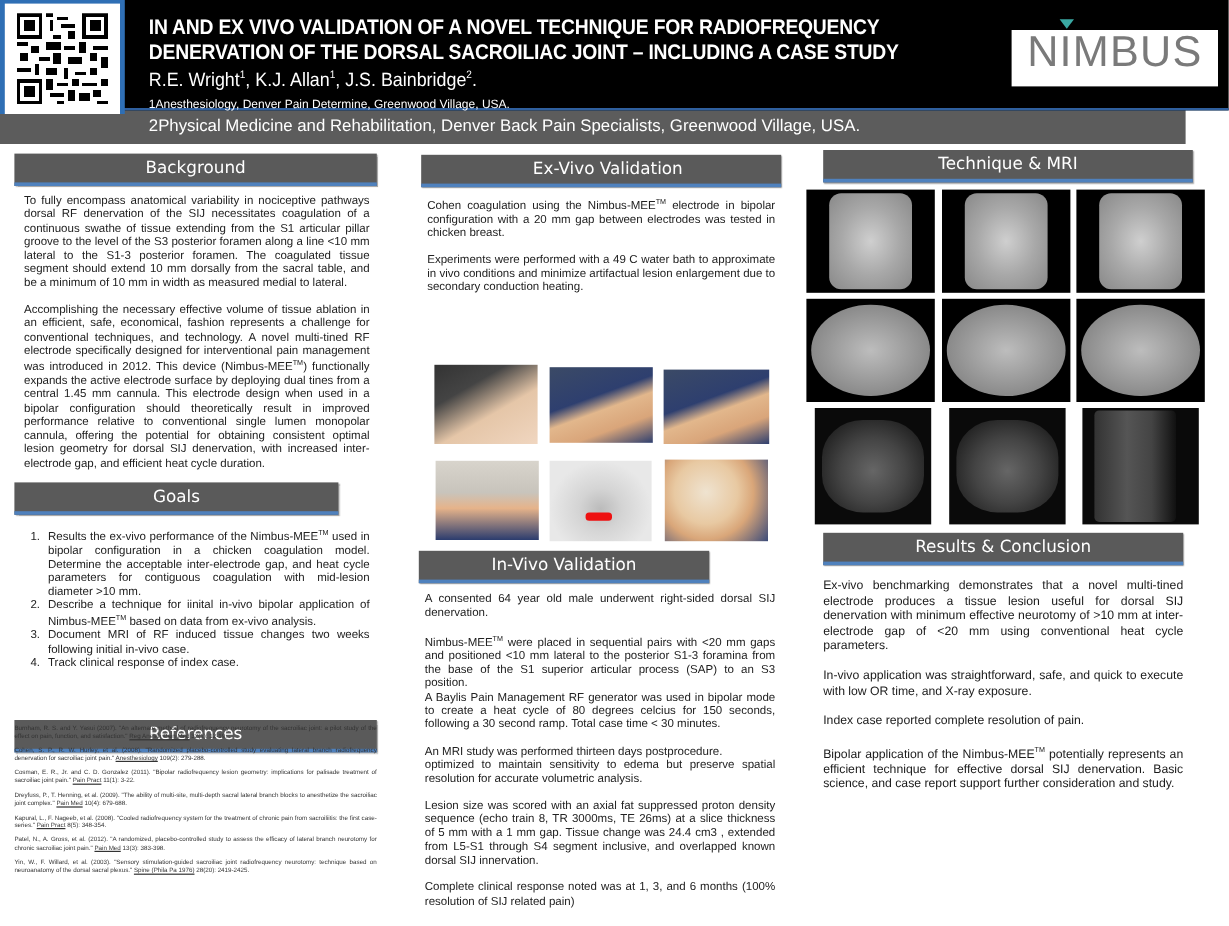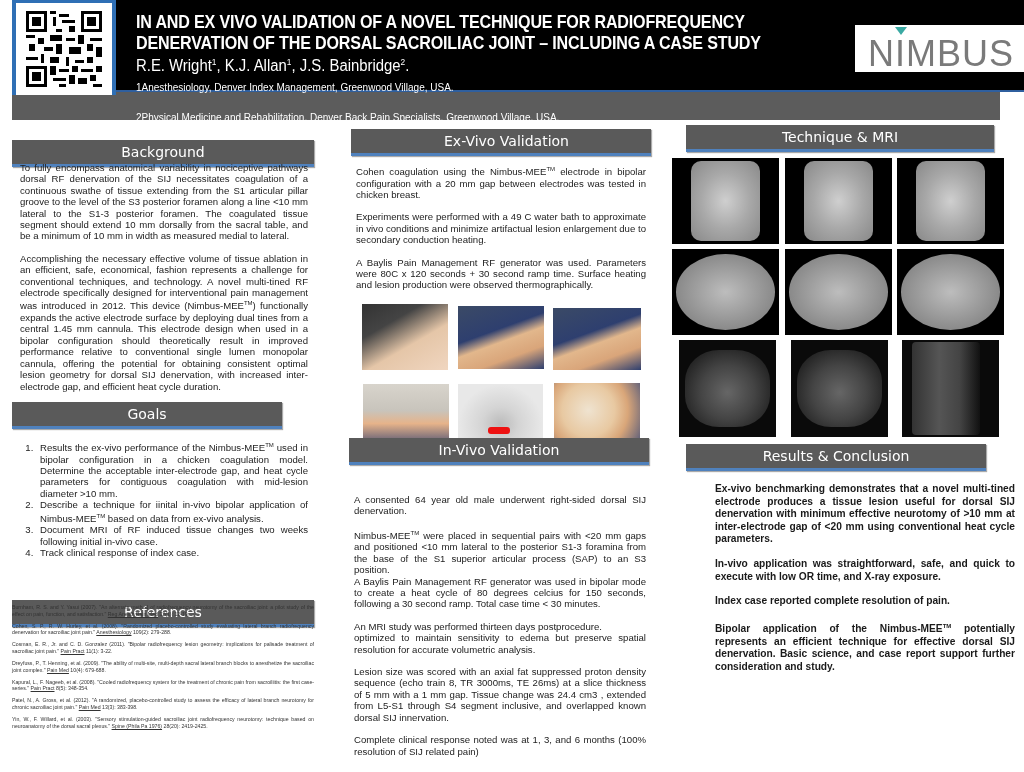--- a/index.html
+++ b/index.html
@@ -1,48 +1,48 @@
 <!DOCTYPE html>
 <html><head>
 <meta charset="utf-8">
 <style>
   * { box-sizing: border-box; margin: 0; padding: 0; }
   html, body { width: 1024px; height: 772px; overflow: hidden; background: #ffffff; }
   body { font-family: "Liberation Sans", sans-serif; color: #222; position: relative; }
 
   
-  .header { position: absolute; left: 12px; top: 0; width: 988px; height: 120px; background: #5c5c5c; }
+  .header { position: absolute; left: 0; top: 0; width: 988px; height: 120px; background: #5c5c5c; }
   .header-black { position: absolute; left: 0; top: 0; width: 1024px; height: 92px; background: #000; }
   .header-blue-line { position: absolute; left: 0; top: 90px; width: 1024px; height: 2px; background: #2f5f9e; }
   .qr-wrap { position: absolute; left: 0; top: 0; width: 104px; height: 95px; background: #2f6fb5; padding: 3px 4px 3px 4px; }
   .qr-inner { width: 96px; height: 92px; background: #fff; display: flex; align-items: center; justify-content: center; }
   .qr { width: 76px; height: 76px; }
   .title { position: absolute; left: 124px; top: 12px; width: 700px; color: #fff; font-family: "Liberation Sans", sans-serif; font-weight: bold; font-size: 17.5px; line-height: 21px; letter-spacing: -0.2px; transform: scaleX(0.92); transform-origin: left top; }
   .authors { position: absolute; left: 124px; top: 57px; color: #fff; font-size: 16px; transform: scaleX(0.93); transform-origin: left top; }
   .authors sup { font-size: 9px; }
   .affil1 { position: absolute; left: 124px; top: 82px; color: #fff; font-size: 10px; }
-  .affil2 { position: absolute; left: 124px; top: 96px; color: #fff; font-size: 10px; margin-top: 16px; }
-  .logo { position: absolute; left: 843px; top: 25px; width: 172px; height: 47px; background: #fff; display: flex; align-items: flex-end; justify-content: center; }
+  .affil2 { position: absolute; left: 124px; top: 96px; color: #fff; font-size: 14px; }
+  .logo { position: absolute; left: 843px; top: 25px; width: 172px; height: 47px; background: #fff; display: flex; align-items: flex-start; justify-content: center; }
   .logo-text { font-family: "Liberation Sans", sans-serif; font-size: 36px; color: #7a7a7a; letter-spacing: 1px; position: relative; line-height: 1; }
   .logo-tri { position: absolute; left: 27px; top: -9px; width: 0; height: 0; border-left: 6px solid transparent; border-right: 6px solid transparent; border-top: 8px solid #3aa9a3; }
 
   
   .sec-head { position: absolute; height: 27px; background: #5a5a5a; border-bottom: 3px solid #4f81bd; color: #fff; font-family: "DejaVu Sans", sans-serif; font-size: 14px; display: flex; align-items: center; justify-content: center; box-shadow: 1px 1px 1px #aaa; }
   .body-text { position: absolute; font-size: 9.6px; line-height: 11.4px; text-align: justify; color: #222; }
   .body-text p { margin-bottom: 11px; }
   .body-text sup { font-size: 6px; }
 
   ol.goals { padding-left: 22px; }
   ol.goals li { margin-bottom: 0; padding-left: 4px; }
 
   .refs { position: absolute; left: 12px; top: 604px; width: 302px; font-size: 5.2px; line-height: 6.6px; color: #333; text-align: justify; }
   .refs p { margin-bottom: 5.5px; }
   .refs u { text-decoration: underline; }
 
-  .results { position: absolute; left: 686px; top: 483px; width: 300px; font-size: 10.2px; line-height: 12.6px; font-weight: bold; color: #1a1a1a; text-align: justify; margin-left: 29px; }
+  .results { position: absolute; left: 686px; top: 483px; width: 300px; font-size: 10.2px; line-height: 12.6px; font-weight: normal; color: #1a1a1a; text-align: justify; }
   .results p { margin-bottom: 12px; }
   .results sup { font-size: 6px; }
 
   
   .photo { position: absolute; overflow: hidden; }
   .ph-chicken { background: linear-gradient(160deg, #3b4a66 0%, #2e3f6f 40%, #e2b78c 55%, #d9a57a 75%, #2e3f6f 100%); }
   .ph-chicken2 { background: linear-gradient(180deg, #d8d4cc 0%, #c8c4bc 40%, #e6b38a 60%, #2b3c6e 100%); }
   .ph-thermal { background: radial-gradient(ellipse at 50% 60%, #bbb 0%, #d4d4d4 30%, #e8e8e8 70%); }
   .ph-thermal .hot { position: absolute; left: 30px; top: 43px; width: 22px; height: 7px; background: #e11; border-radius: 3px; }
   .ph-chicken3 { background: radial-gradient(circle at 40% 40%, #efe3d0 0%, #e8c9a2 40%, #d9a679 60%, #3b4b7a 100%); }
@@ -114,31 +114,31 @@
       </svg>
     </div>
   </div>
   <div class="title">
     <div>IN AND EX VIVO VALIDATION OF A NOVEL TECHNIQUE FOR RADIOFREQUENCY</div>
     <div>DENERVATION OF THE DORSAL SACROILIAC JOINT – INCLUDING A CASE STUDY</div>
   </div>
   <div class="authors">
     <span>R.E. Wright</span><sup>1</sup><span>, </span><span>K.J. Allan</span><sup>1</sup><span>, </span><span>J.S. Bainbridge</span><sup>2</sup><span>.</span>
   </div>
-  <div class="affil1">1Anesthesiology, Denver Index Management, Greenwood Village, USA.</div>
+  <div class="affil1">1Anesthesiology, Denver Pain Determine, Greenwood Village, USA.</div>
   <div class="affil2">2Physical Medicine and Rehabilitation, Denver Back Pain Specialists, Greenwood Village, USA.</div>
   <div class="logo">
     <div class="logo-text">
       <span class="logo-tri"></span>
       <span>NIMBUS</span>
     </div>
   </div>
 </div>
 
-<div class="sec-head" style="left:12px; top:140px; width:302px;">Background</div>
+<div class="sec-head" style="left:12px; top:128px; width:302px;">Background</div>
 <div class="body-text" style="left:20px; top:162px; width:288px;">
   <p>To fully encompass anatomical variability in nociceptive pathways dorsal RF denervation of the SIJ necessitates coagulation of a continuous swathe of tissue extending from the S1 articular pillar groove to the level of the S3 posterior foramen along a line &lt;10 mm lateral to the S1-3 posterior foramen. The coagulated tissue segment should extend 10 mm dorsally from the sacral table, and be a minimum of 10 mm in width as measured medial to lateral.</p>
   <p><span>Accomplishing the necessary effective volume of tissue ablation in an efficient, safe, economical, fashion represents a challenge for conventional techniques, and technology. A novel multi-tined RF electrode specifically designed for interventional pain management was introduced in 2012.  This device (Nimbus-MEE</span><sup>TM</sup><span>) functionally expands the active electrode surface by deploying dual tines from a central 1.45 mm cannula.  This electrode design when used in a bipolar configuration should theoretically result in improved performance relative to conventional single lumen monopolar cannula, offering the potential for obtaining consistent optimal lesion geometry for dorsal SIJ denervation, with increased inter-electrode gap, and efficient heat cycle duration.</span></p>
 </div>
 
 <div class="sec-head" style="left:12px; top:402px; width:270px;">Goals</div>
 <div class="body-text" style="left:14px; top:440px; width:294px;">
   <ol class="goals">
     <li><span>Results the ex-vivo performance of the Nimbus-MEE</span><sup>TM</sup><span> used in bipolar configuration in a chicken coagulation model. Determine the acceptable inter-electrode gap, and heat cycle parameters for contiguous coagulation with mid-lesion diameter &gt;10 mm.</span></li>
     <li><span>Describe a technique for iinital in-vivo bipolar application of Nimbus-MEE</span><sup>TM</sup><span> based on data from ex-vivo analysis.</span></li>
@@ -155,33 +155,32 @@
   <p><span>Dreyfuss, P., T. Henning, et al. (2009). "The ability of multi-site, multi-depth sacral lateral branch blocks to anesthetize the sacroiliac joint complex." </span><u>Pain Med</u><span> 10(4): 679-688.</span></p>
   <p><span>Kapural, L., F. Nageeb, et al. (2008). "Cooled radiofrequency system for the treatment of chronic pain from sacroiliitis: the first case-series." </span><u>Pain Pract</u><span> 8(5): 348-354.</span></p>
   <p><span>Patel, N., A. Gross, et al. (2012). "A randomized, placebo-controlled study to assess the efficacy of lateral branch neurotomy for chronic sacroiliac joint pain." </span><u>Pain Med</u><span> 13(3): 383-398.</span></p>
   <p><span>Yin, W., F. Willard, et al. (2003). "Sensory stimulation-guided sacroiliac joint radiofrequency neurotomy: technique based on neuroanatomy of the dorsal sacral plexus." </span><u>Spine (Phila Pa 1976)</u><span> 28(20): 2419-2425.</span></p>
 </div>
 
 <div class="sec-head" style="left:351px; top:129px; width:300px;padding-left:11px;">Ex-Vivo Validation</div>
 <div class="body-text" style="left:356px; top:164px; width:290px;">
   <p><span>Cohen coagulation using the Nimbus-MEE</span><sup>TM</sup><span> electrode in bipolar configuration with a 20 mm gap between electrodes was tested in chicken breast.</span></p>
   <p>Experiments were performed with a 49 C water bath to approximate in vivo conditions and minimize artifactual lesion enlargement due to secondary conduction heating.</p>
-  <p>A Baylis Pain Management RF generator was used. Parameters were 80C x 120 seconds + 30 second ramp time. Surface heating and lesion production were observed thermographically.</p>
 </div>
 
 <div class="photo ph-first" style="left:362px; top:304px; width:86px; height:66px;"></div>
 <div class="photo ph-chicken" style="left:458px; top:306px; width:86px; height:63px;"></div>
 <div class="photo ph-chicken" style="left:553px; top:308px; width:88px; height:62px;"></div>
 <div class="photo ph-chicken2" style="left:363px; top:384px; width:86px; height:66px;"></div>
 <div class="photo ph-thermal" style="left:458px; top:384px; width:85px; height:67px;">
     <div class="hot"></div>
   </div>
 <div class="photo ph-chicken3" style="left:554px; top:383px; width:86px; height:68px;"></div>
 
-<div class="sec-head" style="left:349px; top:438px; width:300px;text-align:right;">In-Vivo Validation</div>
+<div class="sec-head" style="left:349px; top:459px; width:242px;text-align:right;">In-Vivo Validation</div>
 <div class="body-text" style="left:354px; top:494px; width:292px;">
   <p>A consented 64 year old male underwent right-sided dorsal SIJ denervation.</p>
   <p><span>Nimbus-MEE</span><sup>TM</sup><span> were placed in sequential pairs with &lt;20 mm gaps and positioned &lt;10 mm lateral to the posterior S1-3 foramina from the base of the S1 superior articular process (SAP) to an S3 position.</span><br><span>A Baylis Pain Management RF generator was used in bipolar mode to create a heat cycle of 80 degrees celcius for 150 seconds, following a 30 second ramp. Total case time &lt; 30 minutes.</span></p>
   <p><span>An MRI study was performed thirteen days postprocedure.</span><br><span>optimized to maintain sensitivity to edema but preserve spatial resolution for accurate volumetric analysis.</span></p>
   <p>Lesion size was scored with an axial fat suppressed proton density sequence (echo train 8, TR 3000ms, TE 26ms) at a slice thickness of 5 mm with a 1 mm gap. Tissue change was 24.4 cm3 , extended from L5-S1 through S4 segment inclusive, and overlapped known dorsal SIJ innervation.</p>
   <p>Complete clinical response noted was at 1, 3, and 6 months (100% resolution of SIJ related pain)</p>
 </div>
 
 <div class="sec-head" style="left:686px; top:125px; width:308px;">Technique &amp; MRI</div>
 

